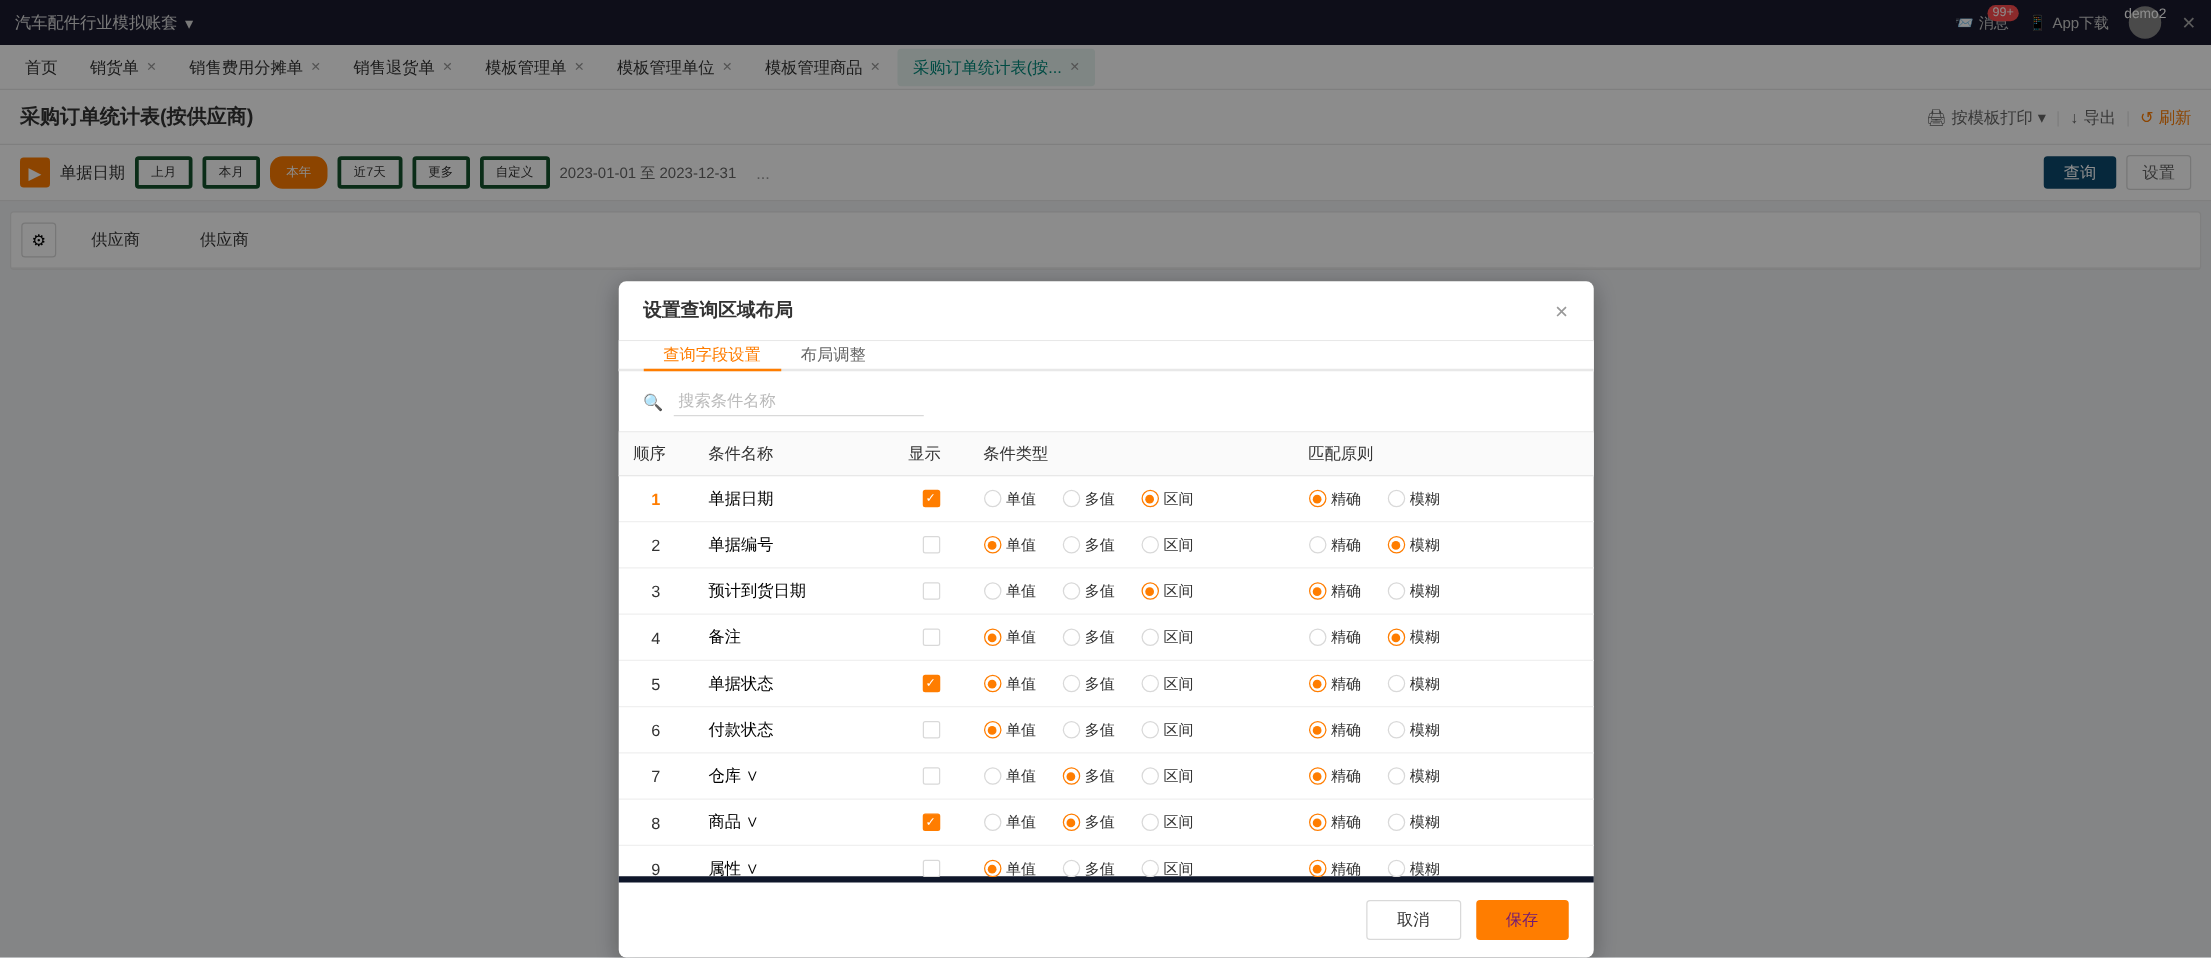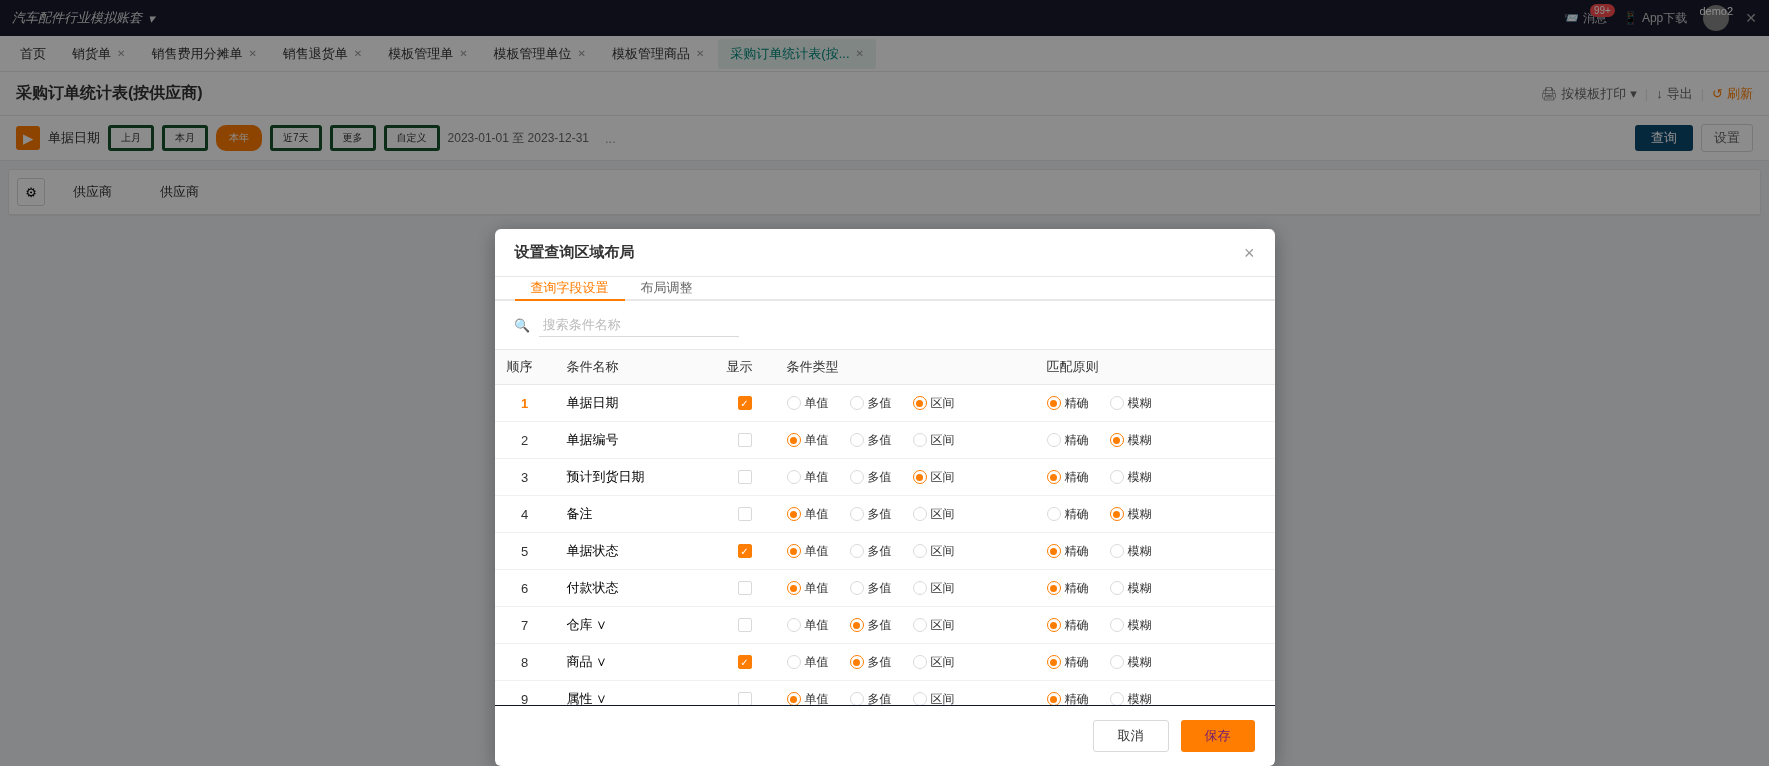--- a/index.html
+++ b/index.html
@@ -8,21 +8,21 @@
     
     .top-bar {
       height: 36px;
       background: #1a1a2e;
       display: flex;
       align-items: center;
       justify-content: space-between;
       padding: 0 12px;
       color: #ccc;
     }
-    .top-bar-left { font-size: 13px; color: #ddd; display: flex; align-items: center; gap: 6px; font-style: italic; }
+    .top-bar-left { font-size: 13px; color: #ddd; display: flex; align-items: center; gap: 6px; }
     .top-bar-right { display: flex; align-items: center; gap: 16px; font-size: 12px; }
     .top-bar-right .notif { display: flex; align-items: center; gap: 4px; position: relative; }
     .badge { background: #ff4d4f; color: #fff; font-size: 10px; border-radius: 8px; padding: 1px 4px; position: absolute; top: -6px; right: -8px; }
     .avatar { width: 26px; height: 26px; border-radius: 50%; background: #888; display: flex; align-items: flex-start; justify-content: center; color: #fff; font-size: 11px; }
 
     
     .tab-bar {
       height: 36px;
       background: #fff;
       display: flex;
@@ -201,21 +201,21 @@
     }
     .cb.checked { background: #ff7d00; border-color: #ff7d00; }
     .cb.checked::after { content: '✓'; color: #fff; font-size: 10px; }
 
     
     .dialog-footer {
       padding: 14px 20px;
       display: flex;
       justify-content: flex-end;
       gap: 12px;
-      border-top: 1px solid #0f172a;
+      border-top: 5px solid #0f172a;
     }
     .btn-cancel { padding: 6px 24px; border: 1px solid #d9d9d9; background: #fff; border-radius: 3px; cursor: pointer; font-size: 13px; color: #333; }
     .btn-save { padding: 6px 24px; background: #ff7d00; color: #701a75; border: none; border-radius: 3px; cursor: pointer; font-size: 13px; }
 
     .scrollbar-area { max-height: 320px; overflow-y: auto; }
     .scrollbar-area::-webkit-scrollbar { width: 6px; }
     .scrollbar-area::-webkit-scrollbar-thumb { background: #ccc; border-radius: 3px; }
   </style>
 </head>
 <body>

